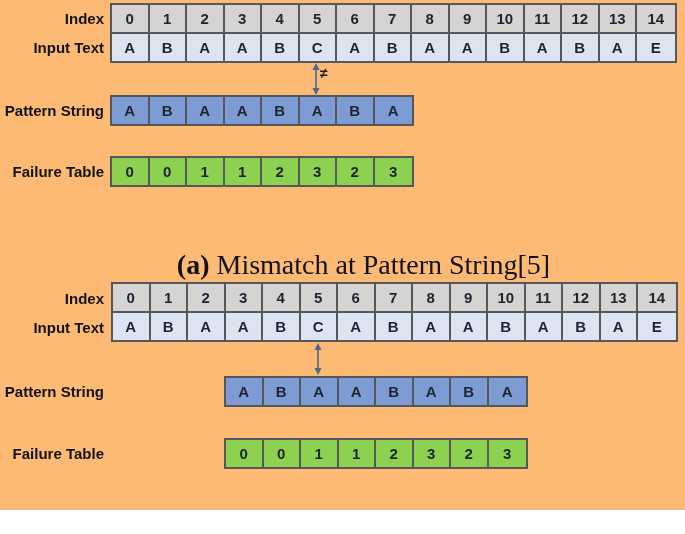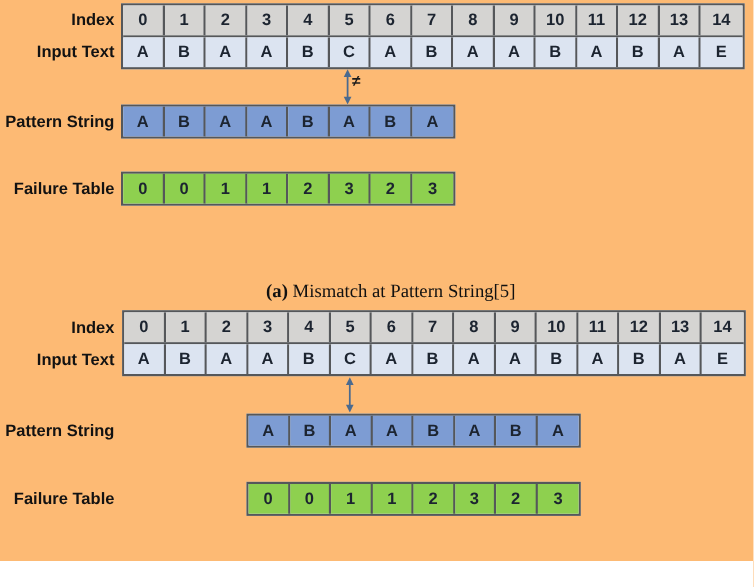--- a/index.html
+++ b/index.html
@@ -36,21 +36,21 @@
   
   .v-arrow { position:absolute; width:16px; height:32px; }
   .neq {
     position:absolute; font-size:14px; font-weight:bold; color:#1a1a1a;
     line-height:14px;
   }
 
   
   .caption {
     position:absolute; left:0; width:685px; text-align:center;
-    font-family:"Liberation Serif", serif; font-size:17px; color:#111;
+    font-family:"Liberation Serif", serif; font-size:28px; color:#111;
     line-height:34px; white-space:pre;
   }
   .cap-marker { font-weight:bold; }
 </style>
 </head>
 <body>
 
 <div class="canvas">
 
   <div>

